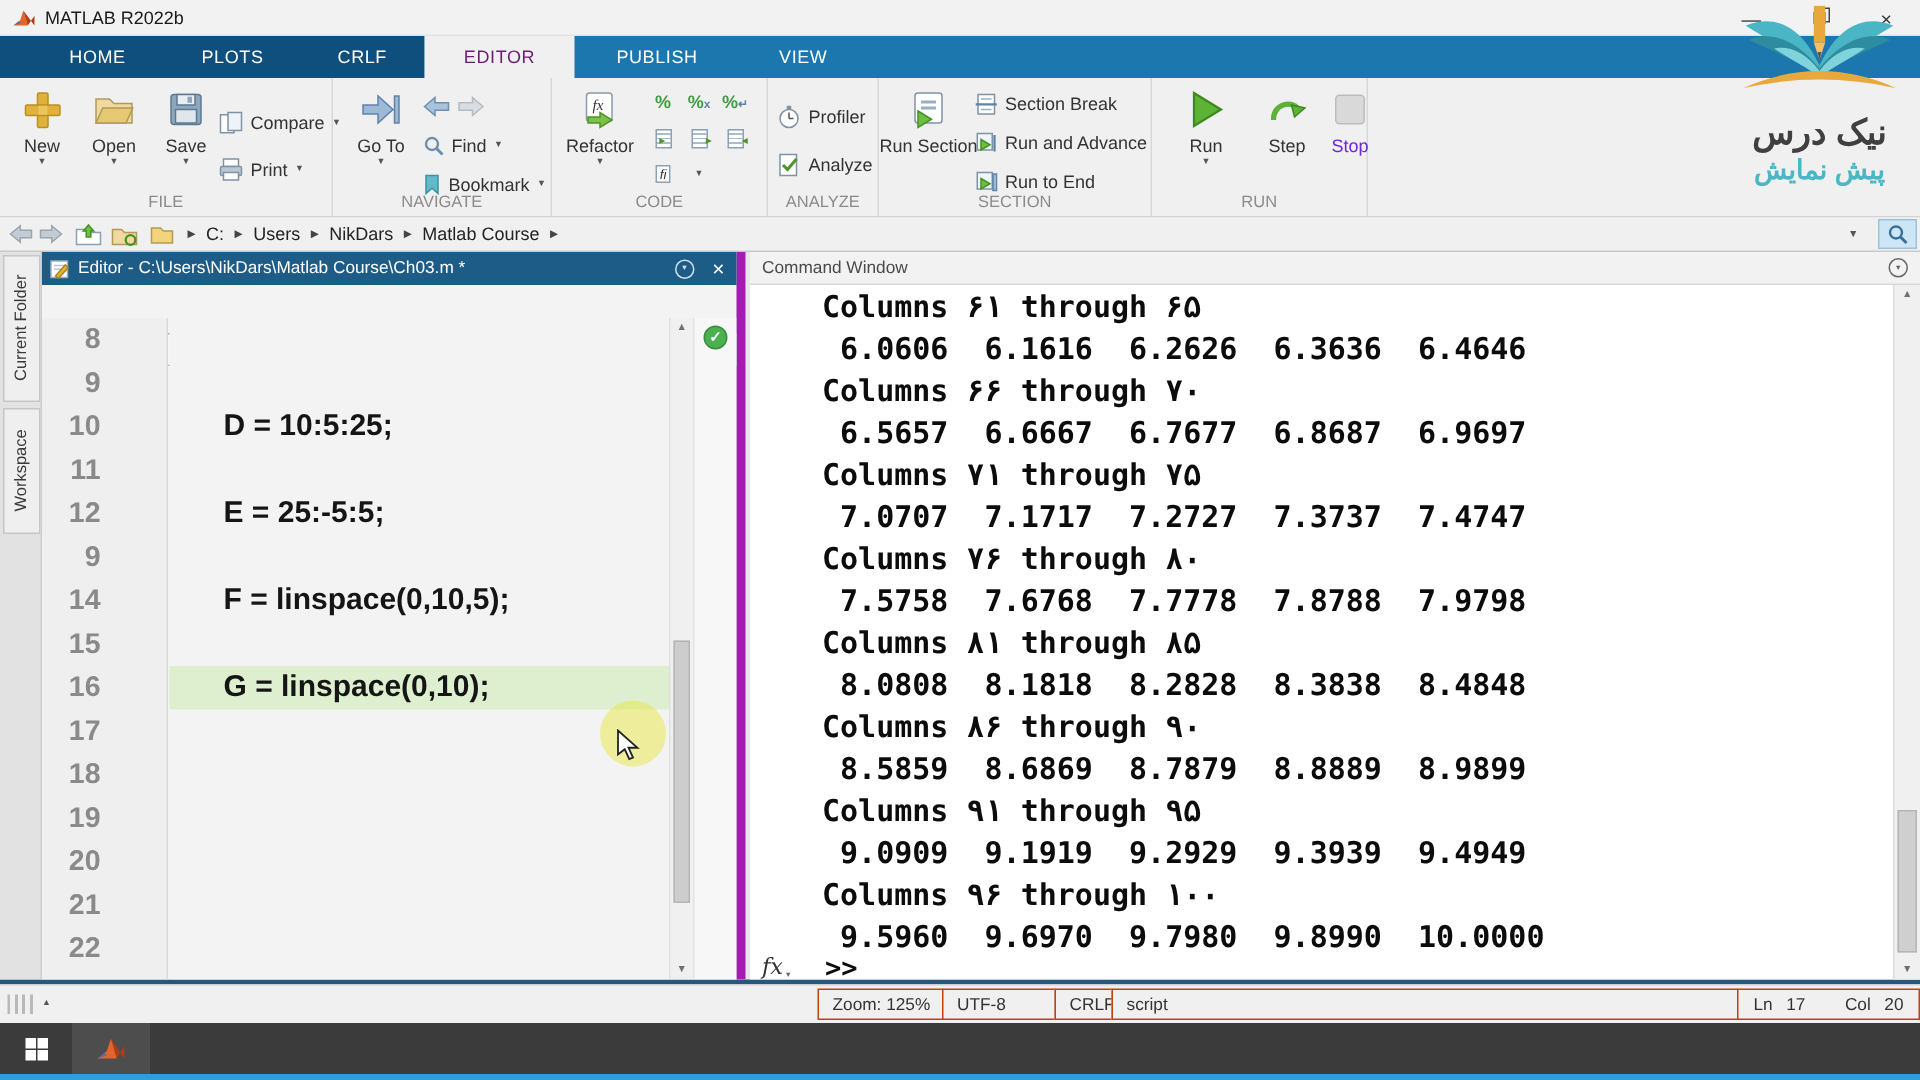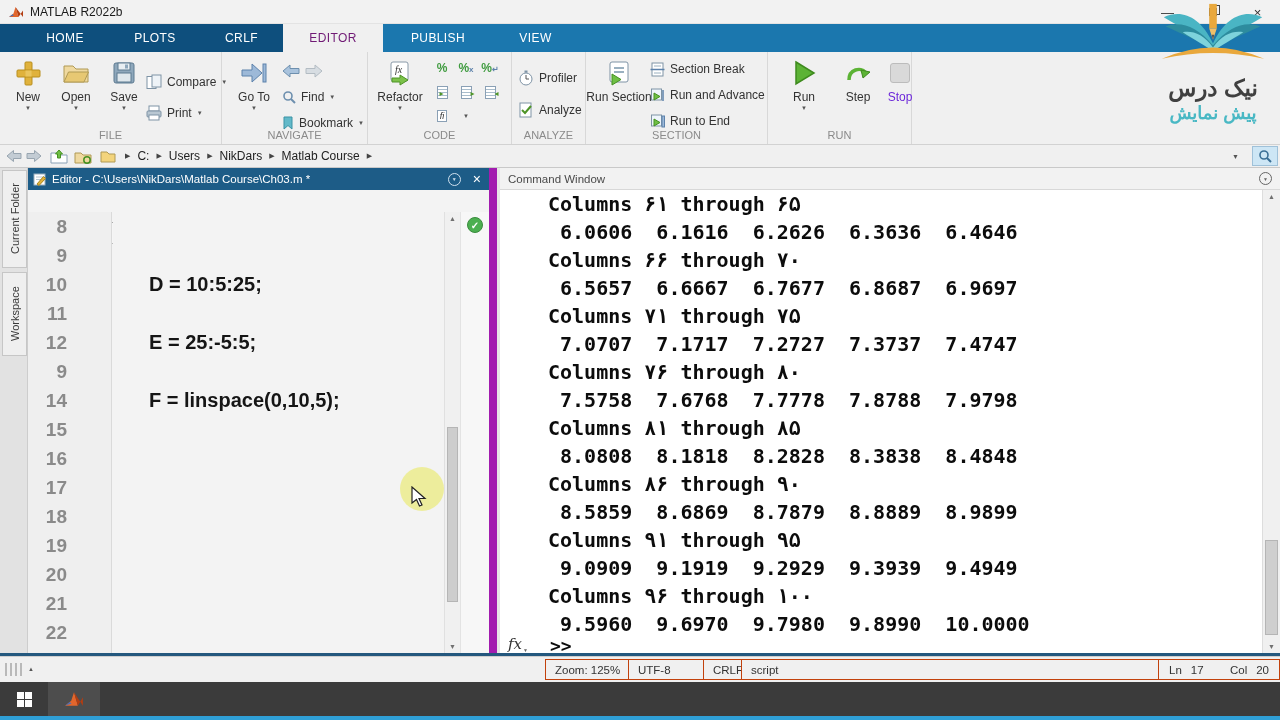--- a/index.html
+++ b/index.html
@@ -63,21 +63,21 @@
 
   
   .main { position:absolute; top:168px; left:0; width:1280px; height:488px; background:#e6e6e6; border-bottom:3px solid #24587e; }
   .side-strip { position:absolute; left:0; top:0; width:28px; height:485px; background:#e2e2e2; border-right:1px solid #cdcdcd; }
   .side-tab { position:absolute; left:2px; width:25px; background:#efefef; border:1px solid #c6c6c6; color:#3a3a3a; font-size:11px;
     writing-mode:vertical-rl; transform:rotate(180deg); display:flex; align-items:center; justify-content:center; }
   .st-cf { top:2px; height:98px; }
   .st-ws { top:104px; height:84px; }
 
   
-  .editor { position:absolute; left:28px; top:0; width:469px; height:485px; background:#f3f3f3; border-right:8px solid #a21caf; }
+  .editor { position:absolute; left:28px; top:0; width:469px; height:485px; background:#f3f3f3; border-right:6px solid #a21caf; }
   .ed-header { height:22px; background:#1d5c87; display:flex; align-items:center; color:#fff; font-size:11.5px; padding-left:5px; gap:6px; }
   .ed-title { flex:1; white-space:nowrap; overflow:hidden; }
   .circle-caret { width:13px; height:13px; border-radius:50%; border:1px solid currentColor; display:inline-flex; align-items:center; justify-content:center; font-size:5px; flex:none; }
   .ed-close { font-size:14px; margin:0 8px 0 6px; line-height:12px; }
   .ed-tabs { height:22px; background:#d5d5d5; border-bottom:1px solid #bbb; display:flex; align-items:flex-end; padding-left:12px;margin-top:32px; }
   .ed-tab { height:21px; background:#f5f5f5; border:1px solid #a9a9a9; border-bottom:none; display:flex; align-items:center; padding:0 9px; font-size:11.5px; color:#222; gap:7px; }
   .ed-tab .x { color:#999; font-size:11px; }
   .ed-tab-plus { height:21px; width:32px; background:#e3e3e3; border:1px solid #b5b5b5; border-bottom:none; margin-left:4px; display:flex; align-items:center; justify-content:center; color:#444; font-size:14px; }
   .ed-body { position:absolute; top:44px; left:0; right:0; bottom:0; overflow:hidden; }
   .gutter { position:absolute; left:0; top:0; bottom:0; width:84px; background:#efefef; border-right:1px solid #dadada; }
@@ -522,20 +522,21 @@
       </div>
       <div class="code-col">
         <div class="code-line"></div>
         <div class="code-line"></div>
         <div class="code-line">D = 10:5:25;</div>
         <div class="code-line"></div>
         <div class="code-line">E = 25:-5:5;</div>
         <div class="code-line"></div>
         <div class="code-line">F = linspace(0,10,5);</div>
         <div class="code-line"></div>
+        <div class="code-line current">G = linspace(0,10);</div>
         <div class="code-line"></div>
         <div class="code-line"></div>
         <div class="code-line"></div>
         <div class="code-line"></div>
         <div class="code-line"></div>
       </div>
       <div class="ed-scroll">
         <span class="sb-arrow" style="top:3px">▲</span>
         <div class="ed-thumb"></div>
         <span class="sb-arrow" style="bottom:3px">▼</span>

